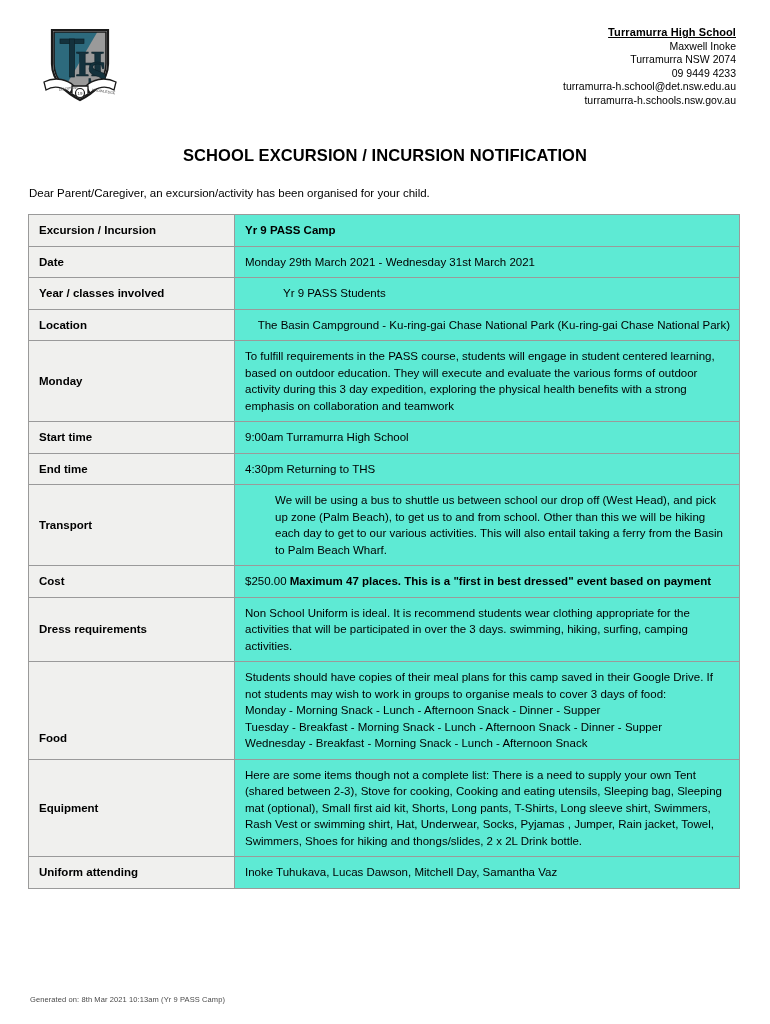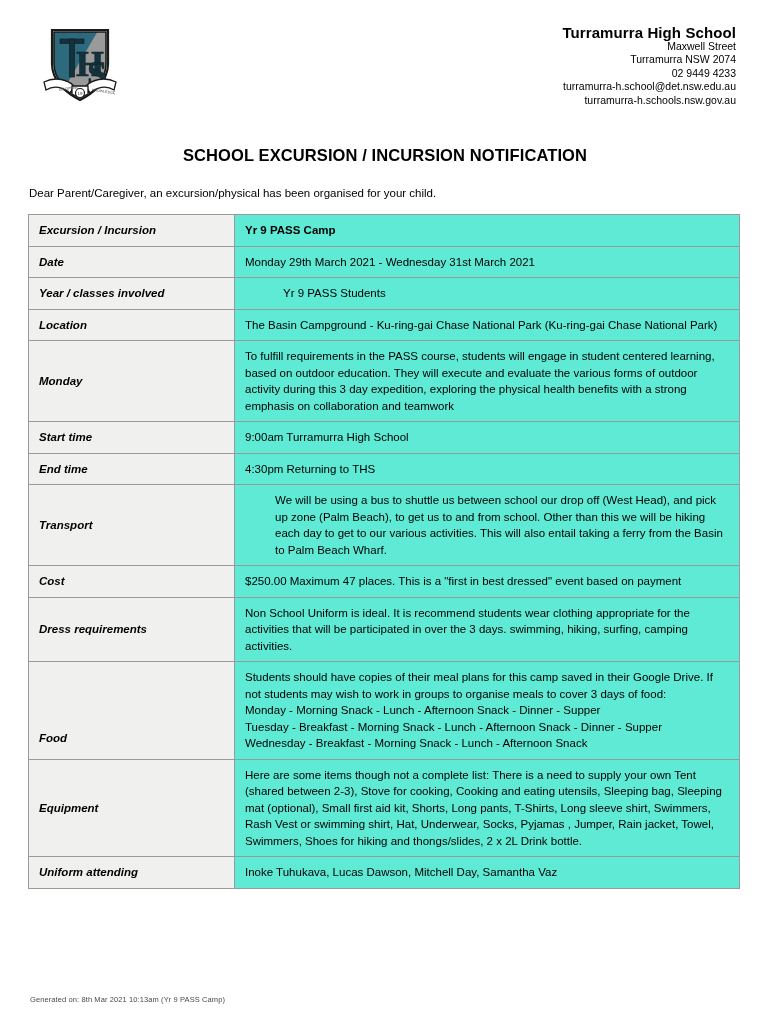--- a/index.html
+++ b/index.html
@@ -31,23 +31,24 @@
   .logo svg { display: block; }
 
   .school-block {
     position: absolute;
     right: 34px;
     top: 26px;
     text-align: right;
     line-height: 13.6px;
   }
   .school-name {
-    font-size: 15px;
+    font-size: 11px;
     font-weight: bold;
     letter-spacing: 0.1px;
+    text-decoration: underline;
   }
   .school-line {
     font-size: 10.5px;
     font-weight: normal;
   }
 
   
   .doc-title {
     text-align: center;
     font-size: 16.5px;
@@ -77,28 +78,27 @@
     vertical-align: middle;
     padding: 7px 9px 7px 10px;
     font-size: 11.5px;
     line-height: 16.5px;
   }
   td.label {
     width: 186px;
     background: #f0f0ee;
     font-weight: bold;
     font-size: 11.5px;
-    font-style: italic;
   }
   td.value {
     background: #5eead4;
     font-weight: normal;
   }
   td.value.bold { font-weight: bold; }
-  td.value .b { font-weight: normal; }
+  td.value .b { font-weight: bold; }
   td.label.bottomish { vertical-align: bottom; padding-bottom: 12px; }
   td.tall { padding-top: 9px; padding-bottom: 14px; }
 
   
   .footer {
     position: absolute;
     left: 30px;
     bottom: 20px;
     font-size: 7.5px;
     color: #4a4a4a;
@@ -136,51 +136,51 @@
       <path d="M32 62 L48 62 L48 70 L40 74 L32 70 Z" fill="#ffffff" stroke="#1a1a1a" stroke-width="1.3"></path>
       <circle cx="40" cy="69" r="4.5" fill="#ffffff" stroke="#1a1a1a" stroke-width="1.2"></circle>
       <text x="40" y="71.4" text-anchor="middle" font-family="Liberation Sans, sans-serif" font-size="4.4" fill="#333333">19</text>
       <text x="19" y="67" font-family="Liberation Sans, sans-serif" font-size="3.6" fill="#444444" transform="rotate(-8 19 67)">DISCIPLINE</text>
       <text x="52" y="67" font-family="Liberation Sans, sans-serif" font-size="3.6" fill="#444444" transform="rotate(8 52 67)">KNOWLEDGE</text>
     </svg>
   </div>
 
   <div class="school-block">
     <div class="school-name">Turramurra High School</div>
-    <div class="school-line">Maxwell Street</div>
+    <div class="school-line">Maxwell Inoke</div>
     <div class="school-line">Turramurra NSW 2074</div>
-    <div class="school-line">02 9449 4233</div>
+    <div class="school-line">09 9449 4233</div>
     <div class="school-line">turramurra-h.school@det.nsw.edu.au</div>
     <div class="school-line">turramurra-h.schools.nsw.gov.au</div>
   </div>
 
 </div>
 
 <div class="doc-title">SCHOOL EXCURSION / INCURSION NOTIFICATION</div>
 
-<div class="intro">Dear Parent/Caregiver, an excursion/physical has been organised for your child.</div>
+<div class="intro">Dear Parent/Caregiver, an excursion/activity has been organised for your child.</div>
 
 <div class="table-wrap">
   <table class="info">
     <tbody>
         <tr>
           <td class="label">Excursion / Incursion</td>
           <td class="value bold" style="white-space: pre-line;">Yr 9 PASS Camp</td>
         </tr>
         <tr>
           <td class="label">Date</td>
           <td class="value" style="white-space: pre-line;">Monday 29th March 2021 - Wednesday 31st March 2021</td>
         </tr>
         <tr>
           <td class="label">Year / classes involved</td>
           <td class="value" style="white-space: pre-line; padding-left: 48px;">Yr 9 PASS Students</td>
         </tr>
         <tr>
           <td class="label">Location</td>
-          <td class="value" style="white-space: pre-line;">The Basin Campground - Ku-ring-gai Chase National Park (Ku-ring-gai Chase National Park)</td>
+          <td class="value" style="white-space: pre-line; text-align: right;">The Basin Campground - Ku-ring-gai Chase National Park (Ku-ring-gai Chase National Park)</td>
         </tr>
         <tr>
           <td class="label">Monday</td>
           <td class="value" style="white-space: pre-line;">To fulfill requirements in the PASS course, students will engage in student centered learning, based on outdoor education. They will execute and evaluate the various forms of outdoor activity during this 3 day expedition, exploring the physical health benefits with a strong emphasis on collaboration and teamwork</td>
         </tr>
         <tr>
           <td class="label">Start time</td>
           <td class="value" style="white-space: pre-line;">9:00am Turramurra High School</td>
         </tr>
         <tr>

